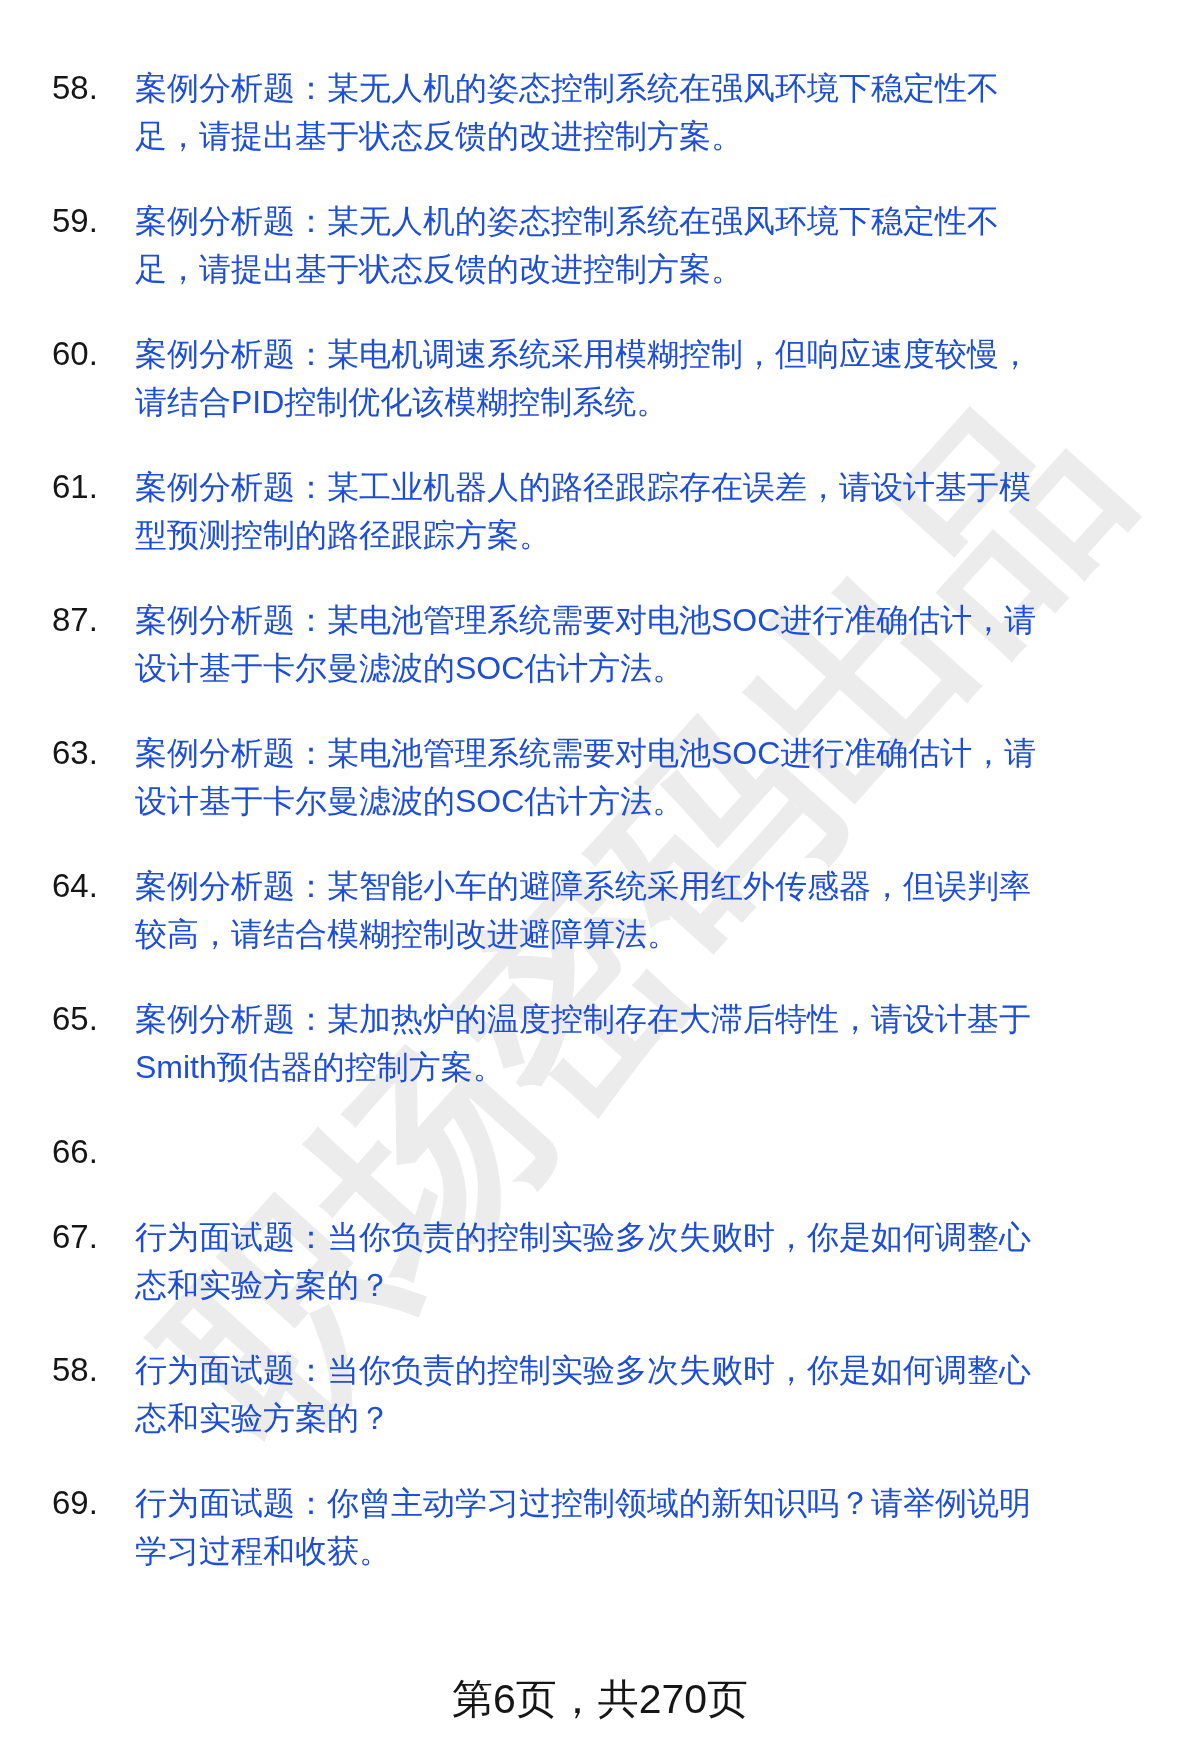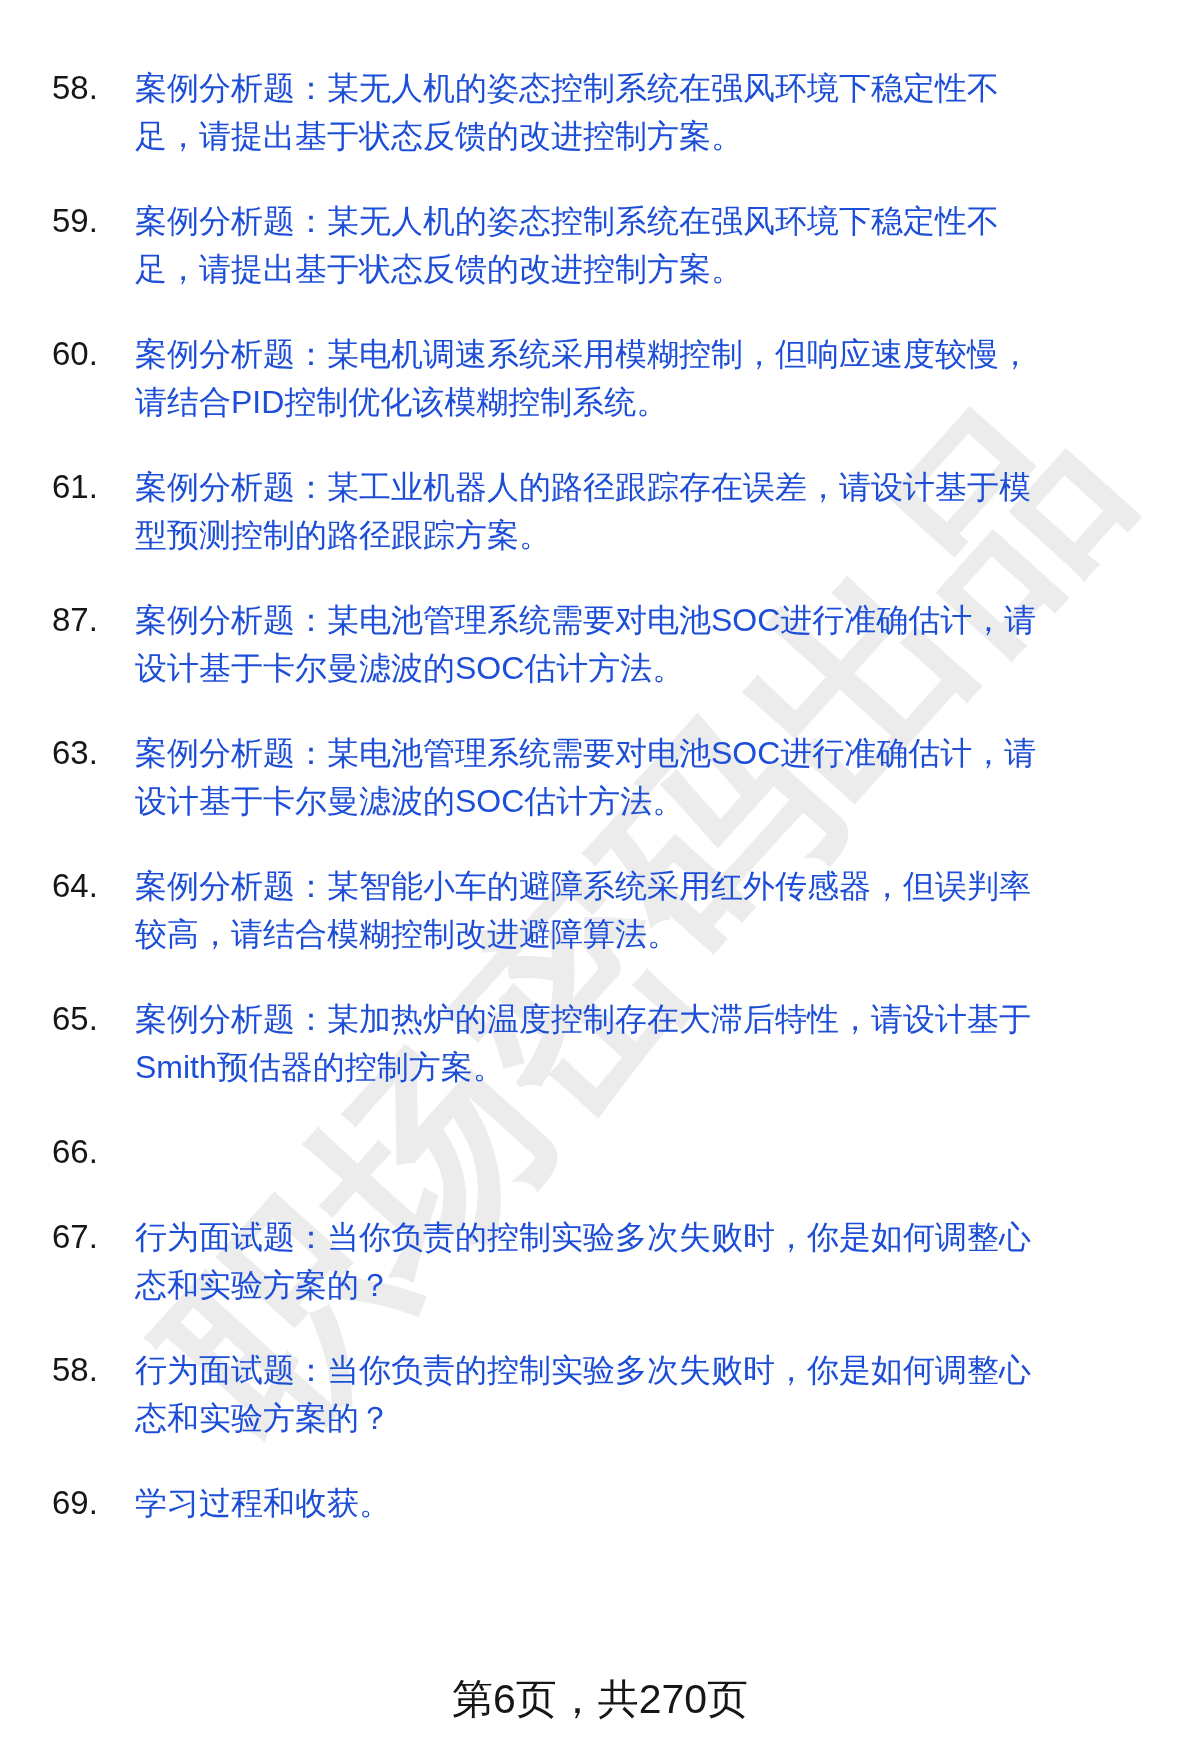--- a/index.html
+++ b/index.html
@@ -164,20 +164,21 @@
           <span class="q-num">58.</span>
           <div class="q-text">
             <div class="q-line">行为面试题：当你负责的控制实验多次失败时，你是如何调整心</div>
             <div class="q-line">态和实验方案的？</div>
           </div>
         </li>
 
         <li class="q-item">
           <span class="q-num">69.</span>
           <div class="q-text">
+            <div class="q-line">行为面试题：你曾主动学习过控制领域的新知识吗？请举例说明</div>
             <div class="q-line">学习过程和收获。</div>
           </div>
         </li>
       </ol>
   </div>
 
   <div class="footer">第6页，共270页</div>
 
 </div>
 

